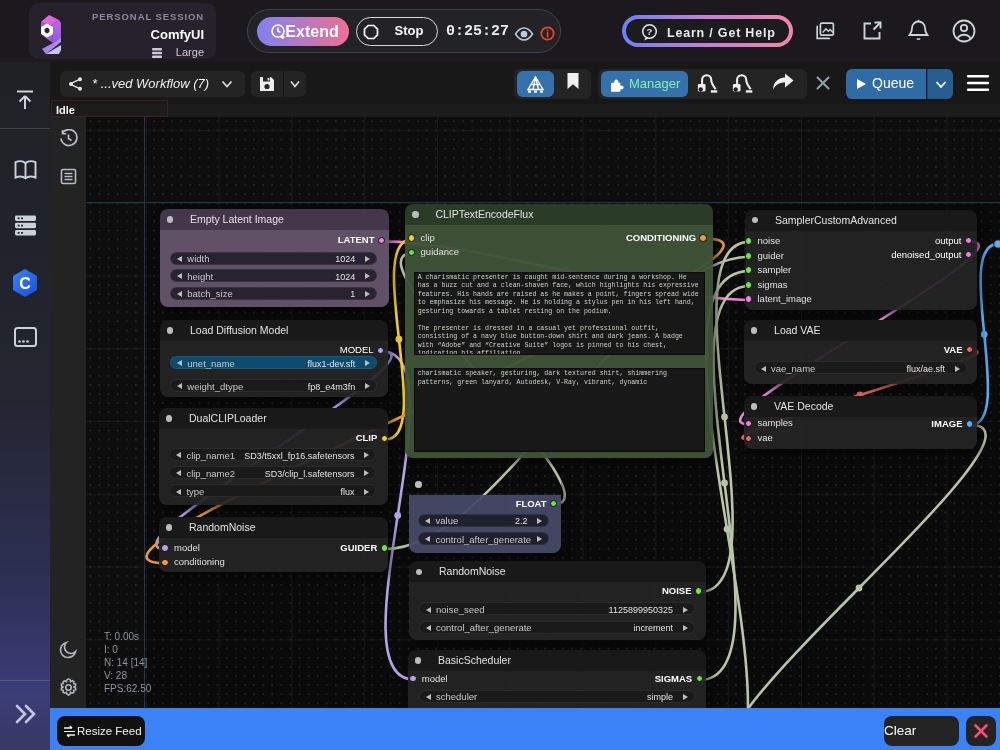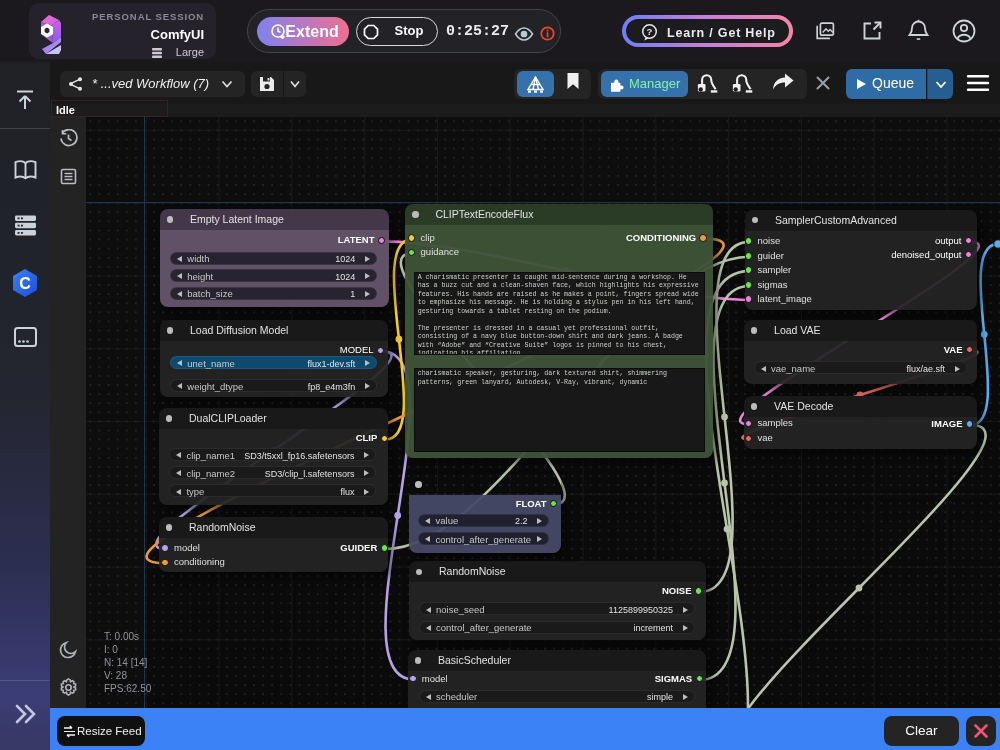--- a/index.html
+++ b/index.html
@@ -55,21 +55,21 @@
 .prlabel{position:absolute;font-size:9.5px;color:#eee;white-space:nowrap;text-align:right}
 .pill{position:absolute;height:13px;border-radius:7px;font-size:9.5px;color:#c9c9c9;border:1px solid rgba(255,255,255,0.08)}
 .pill .lab{position:absolute;left:16px;top:0.5px;line-height:12.5px}
 .pill .val{position:absolute;right:21px;top:0.5px;line-height:12.5px;color:#e4e4e4;font-size:9px}
 .pill .la{position:absolute;left:6px;top:3.2px;width:0;height:0;border-top:3.4px solid transparent;border-bottom:3.4px solid transparent;border-right:5px solid #bdbdbd}
 .pill .ra{position:absolute;right:6px;top:3.2px;width:0;height:0;border-top:3.4px solid transparent;border-bottom:3.4px solid transparent;border-left:5px solid #bdbdbd}
 .ta{position:absolute;background:#181818;border:1px solid #0c0c0c;font-family:"Liberation Mono",monospace;font-size:6.6px;line-height:8.5px;color:#ccd2c8;overflow:hidden;padding:1px 1px 0 3px;white-space:pre-wrap}
 
 #bottombar{position:absolute;left:50px;top:708px;width:950px;height:42px;background:#3b82f6}
 #resizefeed{position:absolute;left:7px;top:8px;width:88px;height:30px;background:#101010;border-radius:8px;color:#f2f2f2;font-size:11.5px;line-height:30px;padding-left:20px;white-space:nowrap}
-#clearbtn{position:absolute;left:834px;top:8px;width:75px;height:30px;background:#242424;border-radius:8px;color:#fff;font-size:13.5px;text-align:center;line-height:30px}
+#clearbtn{position:absolute;left:834px;top:8px;width:75px;height:30px;background:#242424;border-radius:8px;color:#fff;font-size:13.5px;text-align:left;line-height:30px}
 #xbtn{position:absolute;left:916px;top:8px;width:30px;height:30px;background:#242424;border-radius:8px}
 </style></head>
 <body>
 <div id="page">
 
 <div id="topbar">
   <div id="sesscard">
     <svg class="abs" style="left:11px;top:11px" width="22" height="41" viewBox="0 0 22 41">
       <defs>
         <linearGradient id="lgA" x1="0" y1="0" x2="1" y2="1">

